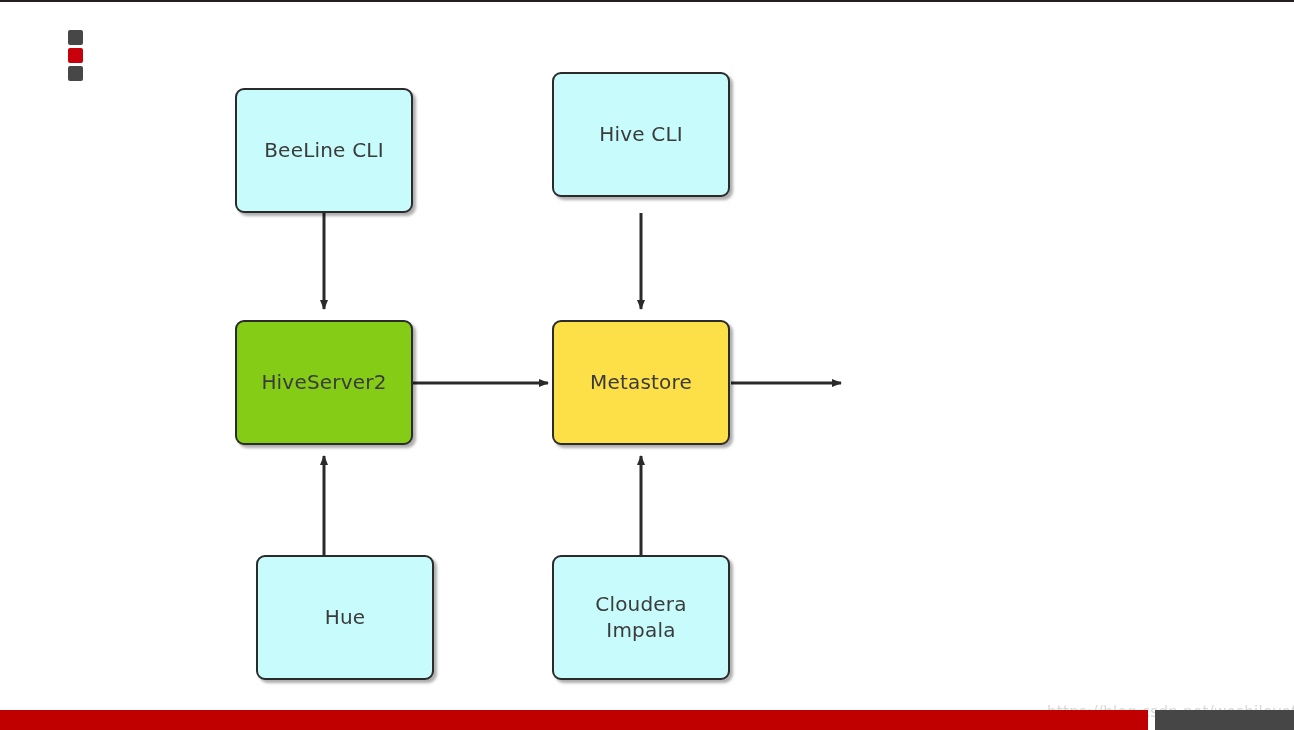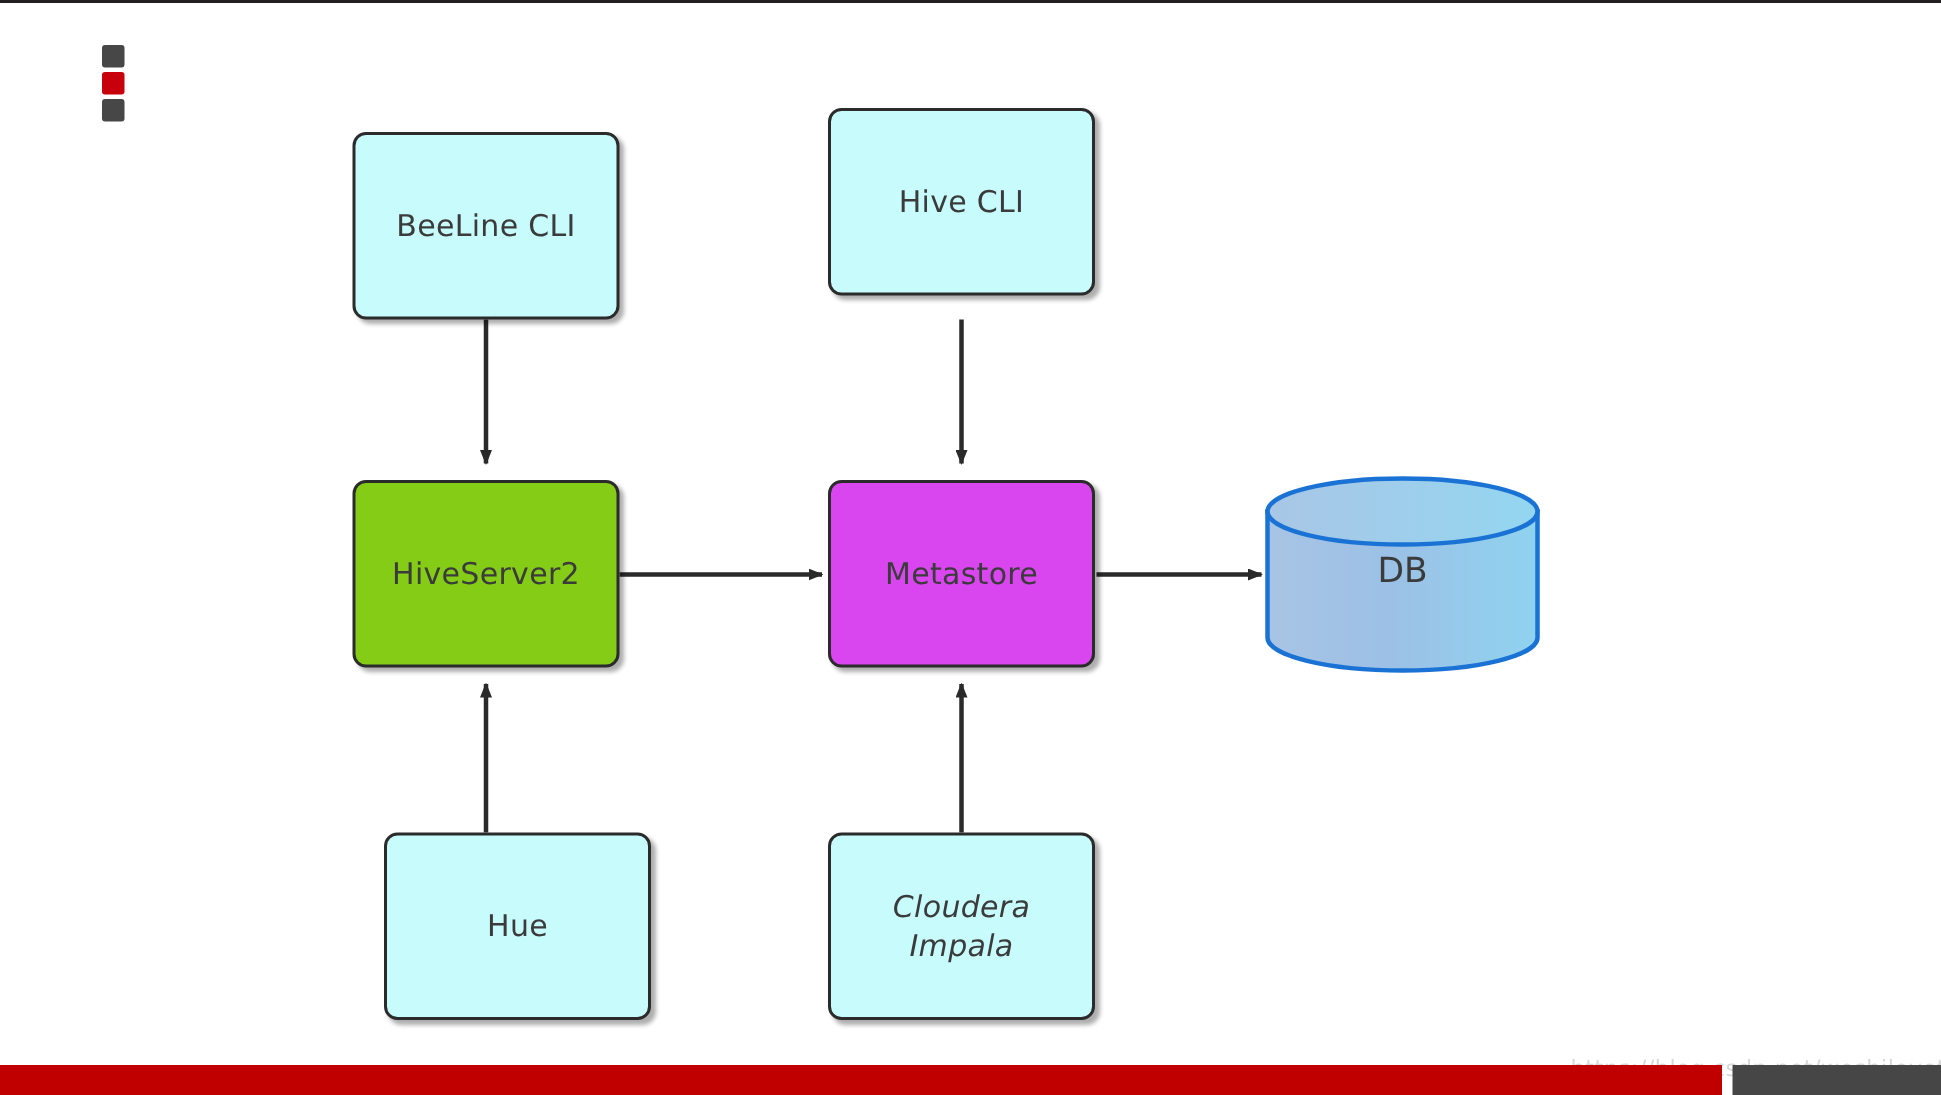--- a/index.html
+++ b/index.html
@@ -65,21 +65,21 @@
     text-align: center;
     color: #3b3b3b;
     font-size: 20px;
     line-height: 1.27;
     letter-spacing: 0.2px;
     box-shadow: 3px 3px 3px rgba(0,0,0,0.32);
     font-family: "DejaVu Sans", sans-serif;
   }
   .node.cyan   { background: #c8fbfb; }
   .node.peach  { background: #84cc16; }
-  .node.yellow { background: #d946ef; }
+  .node.yellow { background: #fde047; }
 
   .node-label { display: block; white-space: pre-line; }
 
   
   .cylinder {
     position: absolute;
   }
   .cyl-label {
     position: absolute;
     width: 100%;
@@ -159,33 +159,26 @@
     </div>
 
     <div class="node peach" style="left:235px; top:320px; width:178px; height:125px;">
       <span class="node-label">HiveServer2</span>
     </div>
 
     <div class="node yellow" style="left:552px; top:320px; width:178px; height:125px;">
       <span class="node-label">Metastore</span>
     </div>
 
-    <div class="cylinder" style="left:842px; top:316px; width:186px; height:134px;">
-      <svg width="186" height="134">
-        <path d="M3,25 L3,109 A90,22 0 0,0 183,109 L183,25 Z" fill="url(#cylBody)" stroke="#1a73d4" stroke-width="3"></path>
-        <ellipse cx="93" cy="25" rx="90" ry="22" fill="url(#cylTop)" stroke="#1a73d4" stroke-width="3"></ellipse>
-      </svg>
-      <div class="cyl-label" style="top:52px;">DB</div>
-    </div>
 
     <div class="node cyan" style="left:235px; top:555px; width:178px; height:125px;margin-left:21px;">
       <span class="node-label">Hue</span>
     </div>
 
-    <div class="node cyan" style="left:552px; top:555px; width:178px; height:125px;font-style:italic;">
+    <div class="node cyan" style="left:552px; top:555px; width:178px; height:125px;">
       <span class="node-label">Cloudera
 Impala</span>
     </div>
 
   </div>
 
   <div class="watermark" style="left:1047px; top:703px;">https://blog.csdn.net/woshilovetg</div>
 
   <div class="bar red" style="left:0px;    width:1148px;"></div>
   <div class="bar dark" style="left:1155px; width:139px;"></div>

